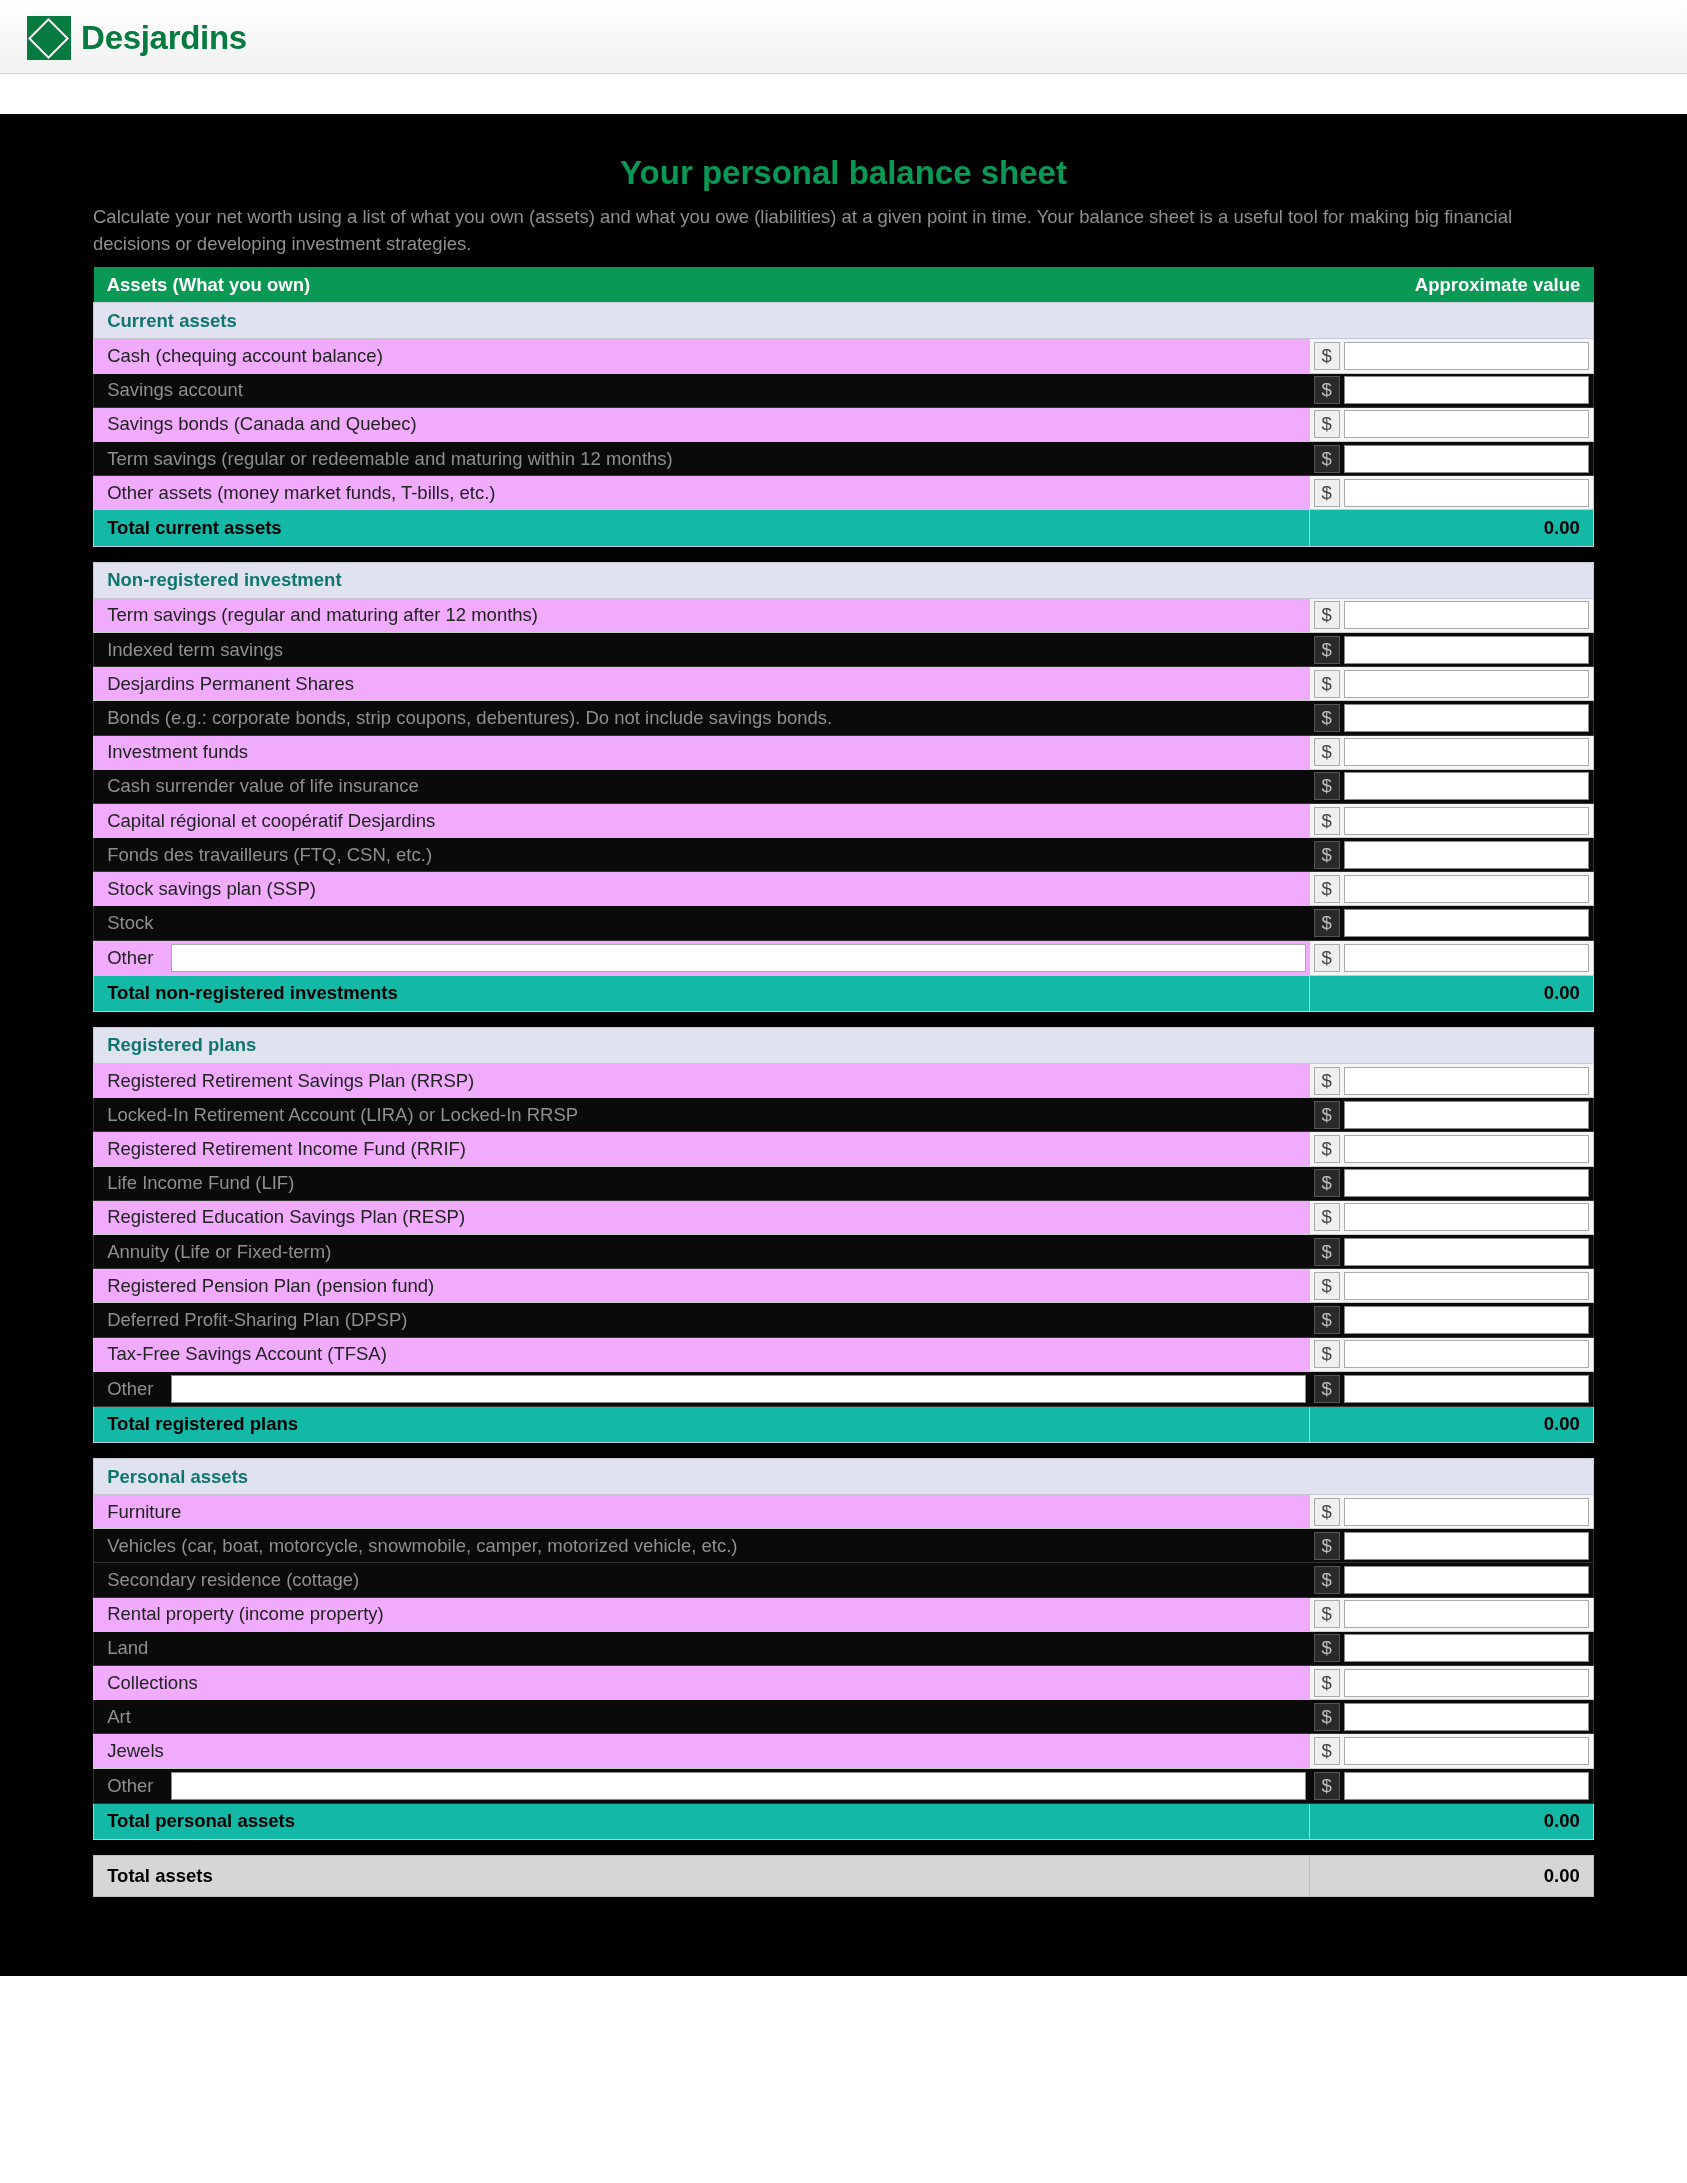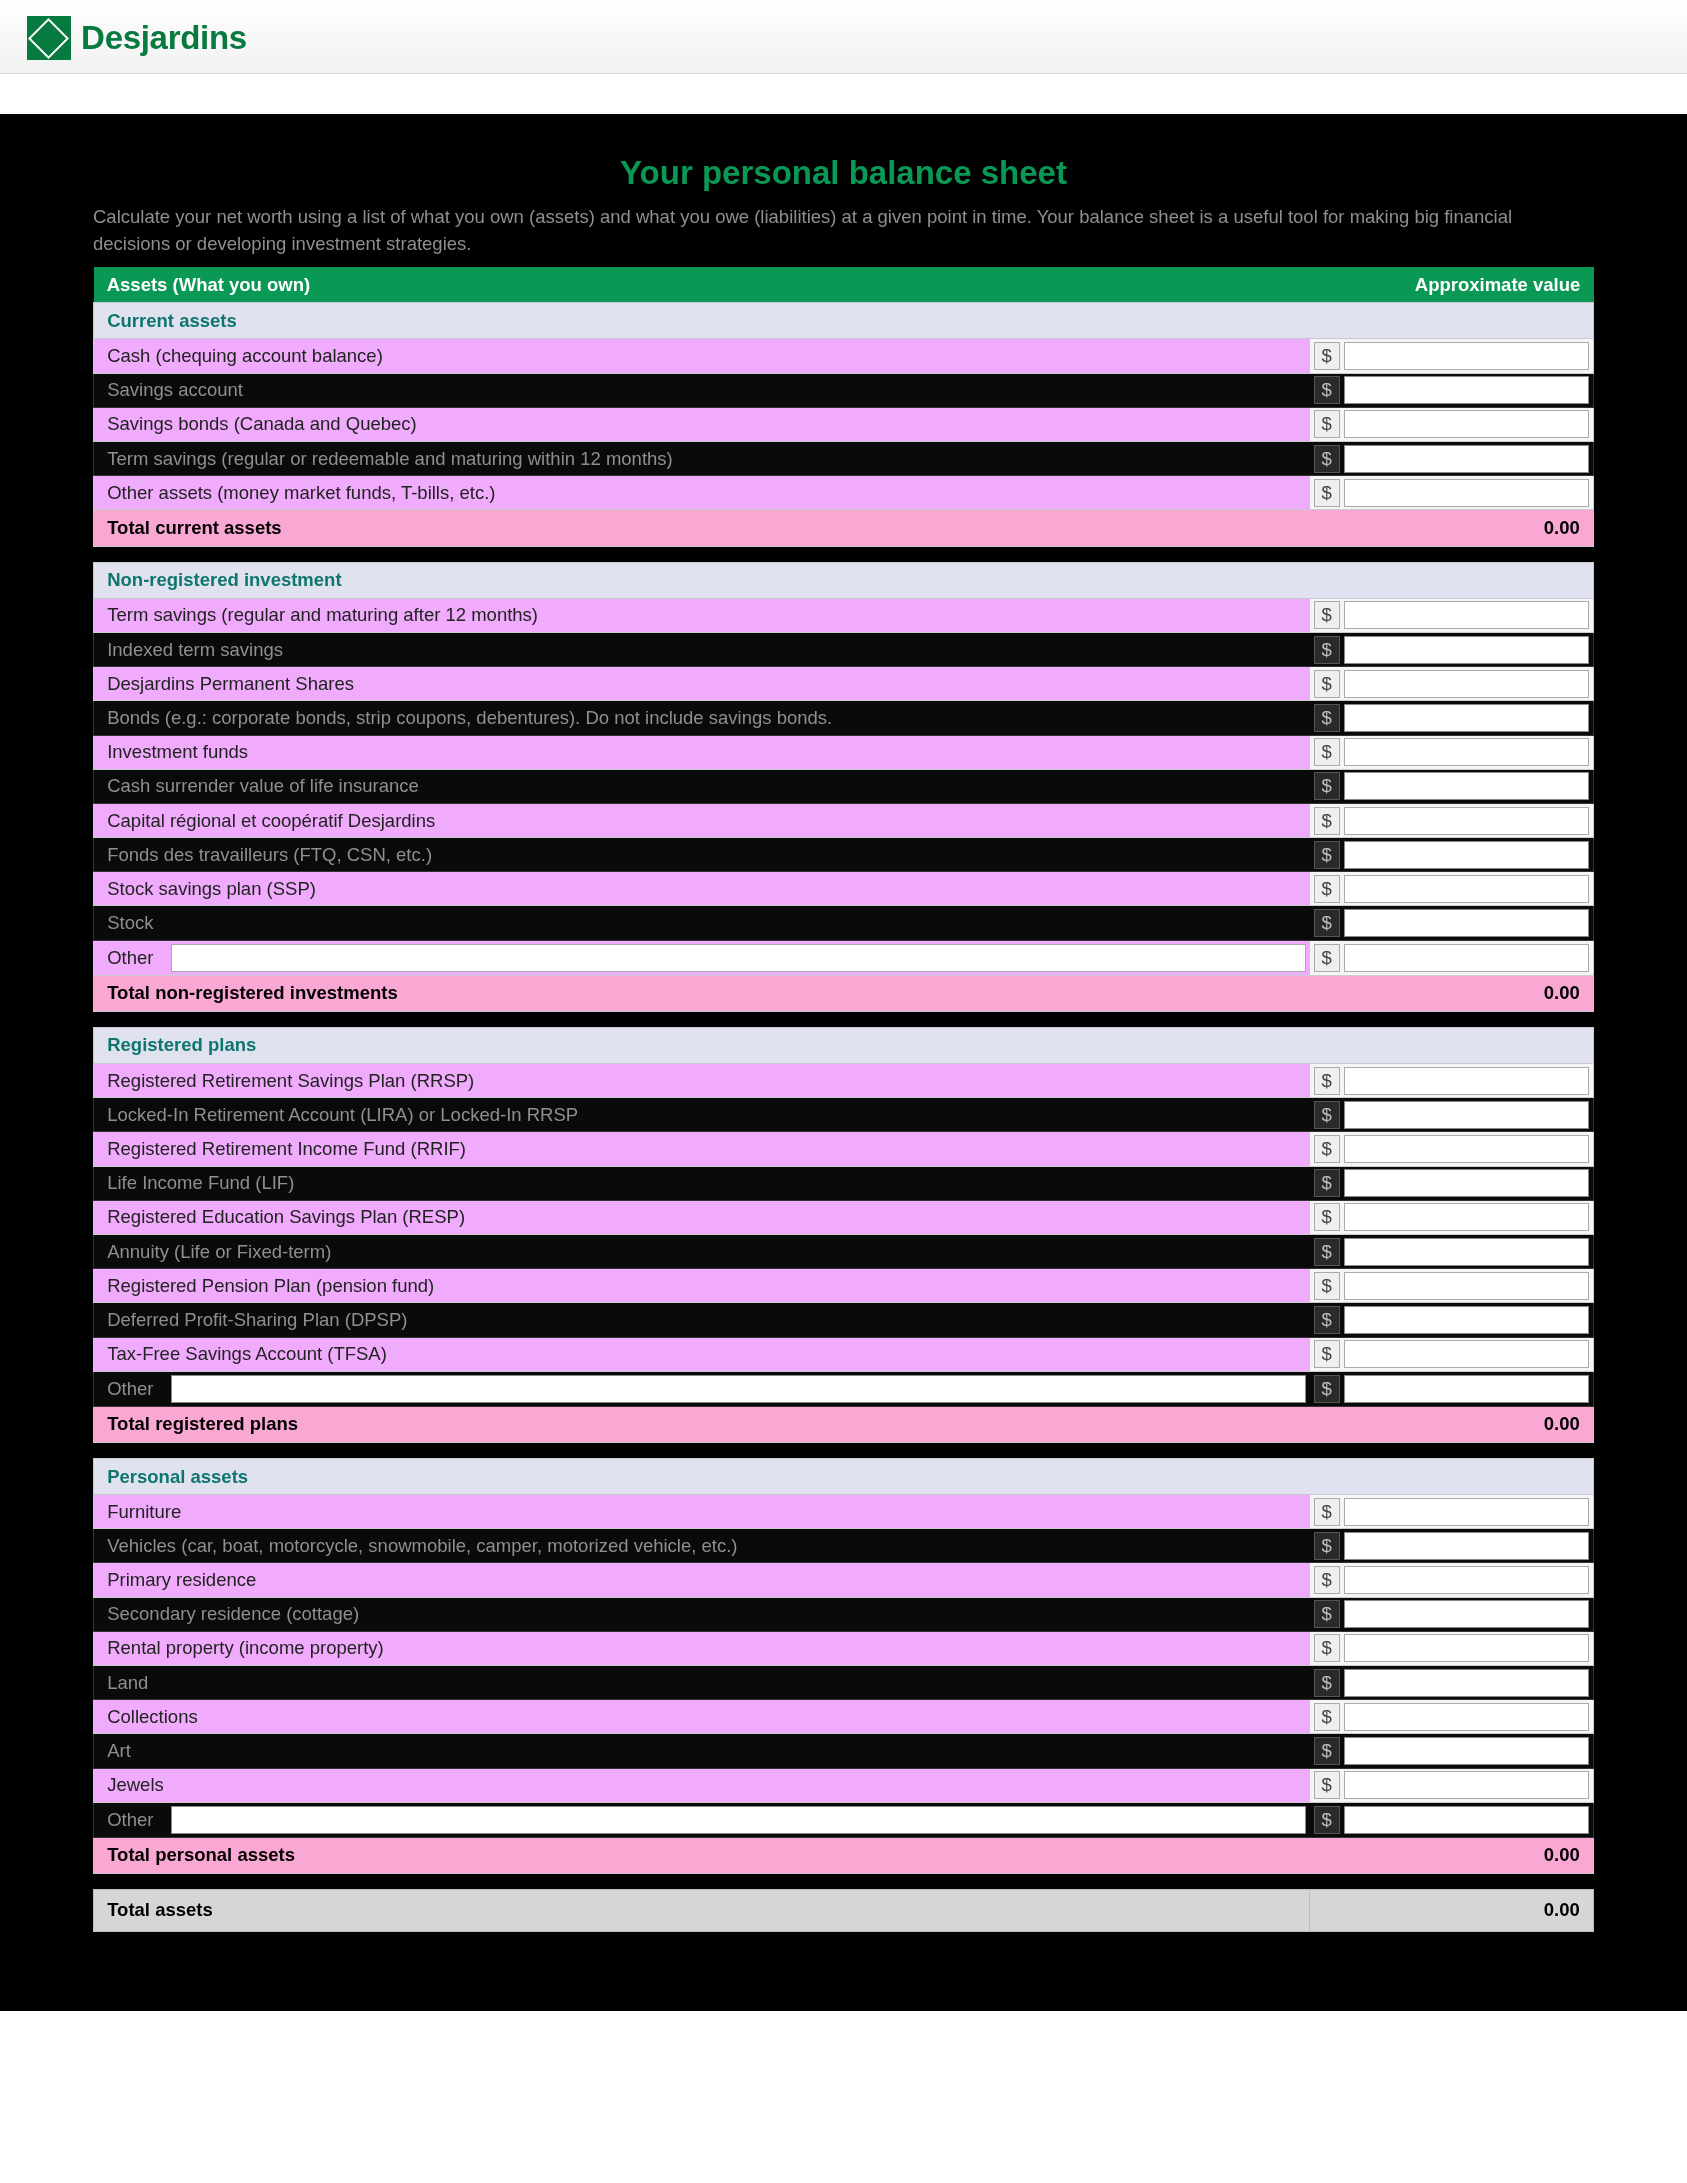--- a/index.html
+++ b/index.html
@@ -134,21 +134,21 @@
   .num-input {
     flex: 1;
     border: 0.7px solid #aaa;
     background: #fff;
     height: 100%;
     padding: 0 5.3px;
     font-size: 17px;
   }
   tr.item.dark .num-input { border-color: #888; }
   tr.total td {
-    background: #f9a8d4;
+    background: #14b8a6;
     color: #000;
     font-weight: 700;
     padding: 6.6px 13.2px;
     border: 0.7px solid #c8c8d4;
   }
   tr.total td.val { text-align: right; }
   tr.grand td {
     background: #d6d6d6;
     color: #000;
     font-weight: 700;
@@ -498,29 +498,20 @@
         </tr>
         <tr class="item dark">
           <td class="label-cell">Vehicles (car, boat, motorcycle, snowmobile, camper, motorized vehicle, etc.)</td>
           <td class="value-cell">
             <div class="val-wrap">
               <div class="dollar">$</div>
               <input type="text" class="num-input" style="">
             </div>
           </td>
         </tr>
-        <tr class="item light">
-          <td class="label-cell">Primary residence</td>
-          <td class="value-cell">
-            <div class="val-wrap">
-              <div class="dollar">$</div>
-              <input type="text" class="num-input" style="">
-            </div>
-          </td>
-        </tr>
         <tr class="item dark">
           <td class="label-cell">Secondary residence (cottage)</td>
           <td class="value-cell">
             <div class="val-wrap">
               <div class="dollar">$</div>
               <input type="text" class="num-input" style="">
             </div>
           </td>
         </tr>
         <tr class="item light">

